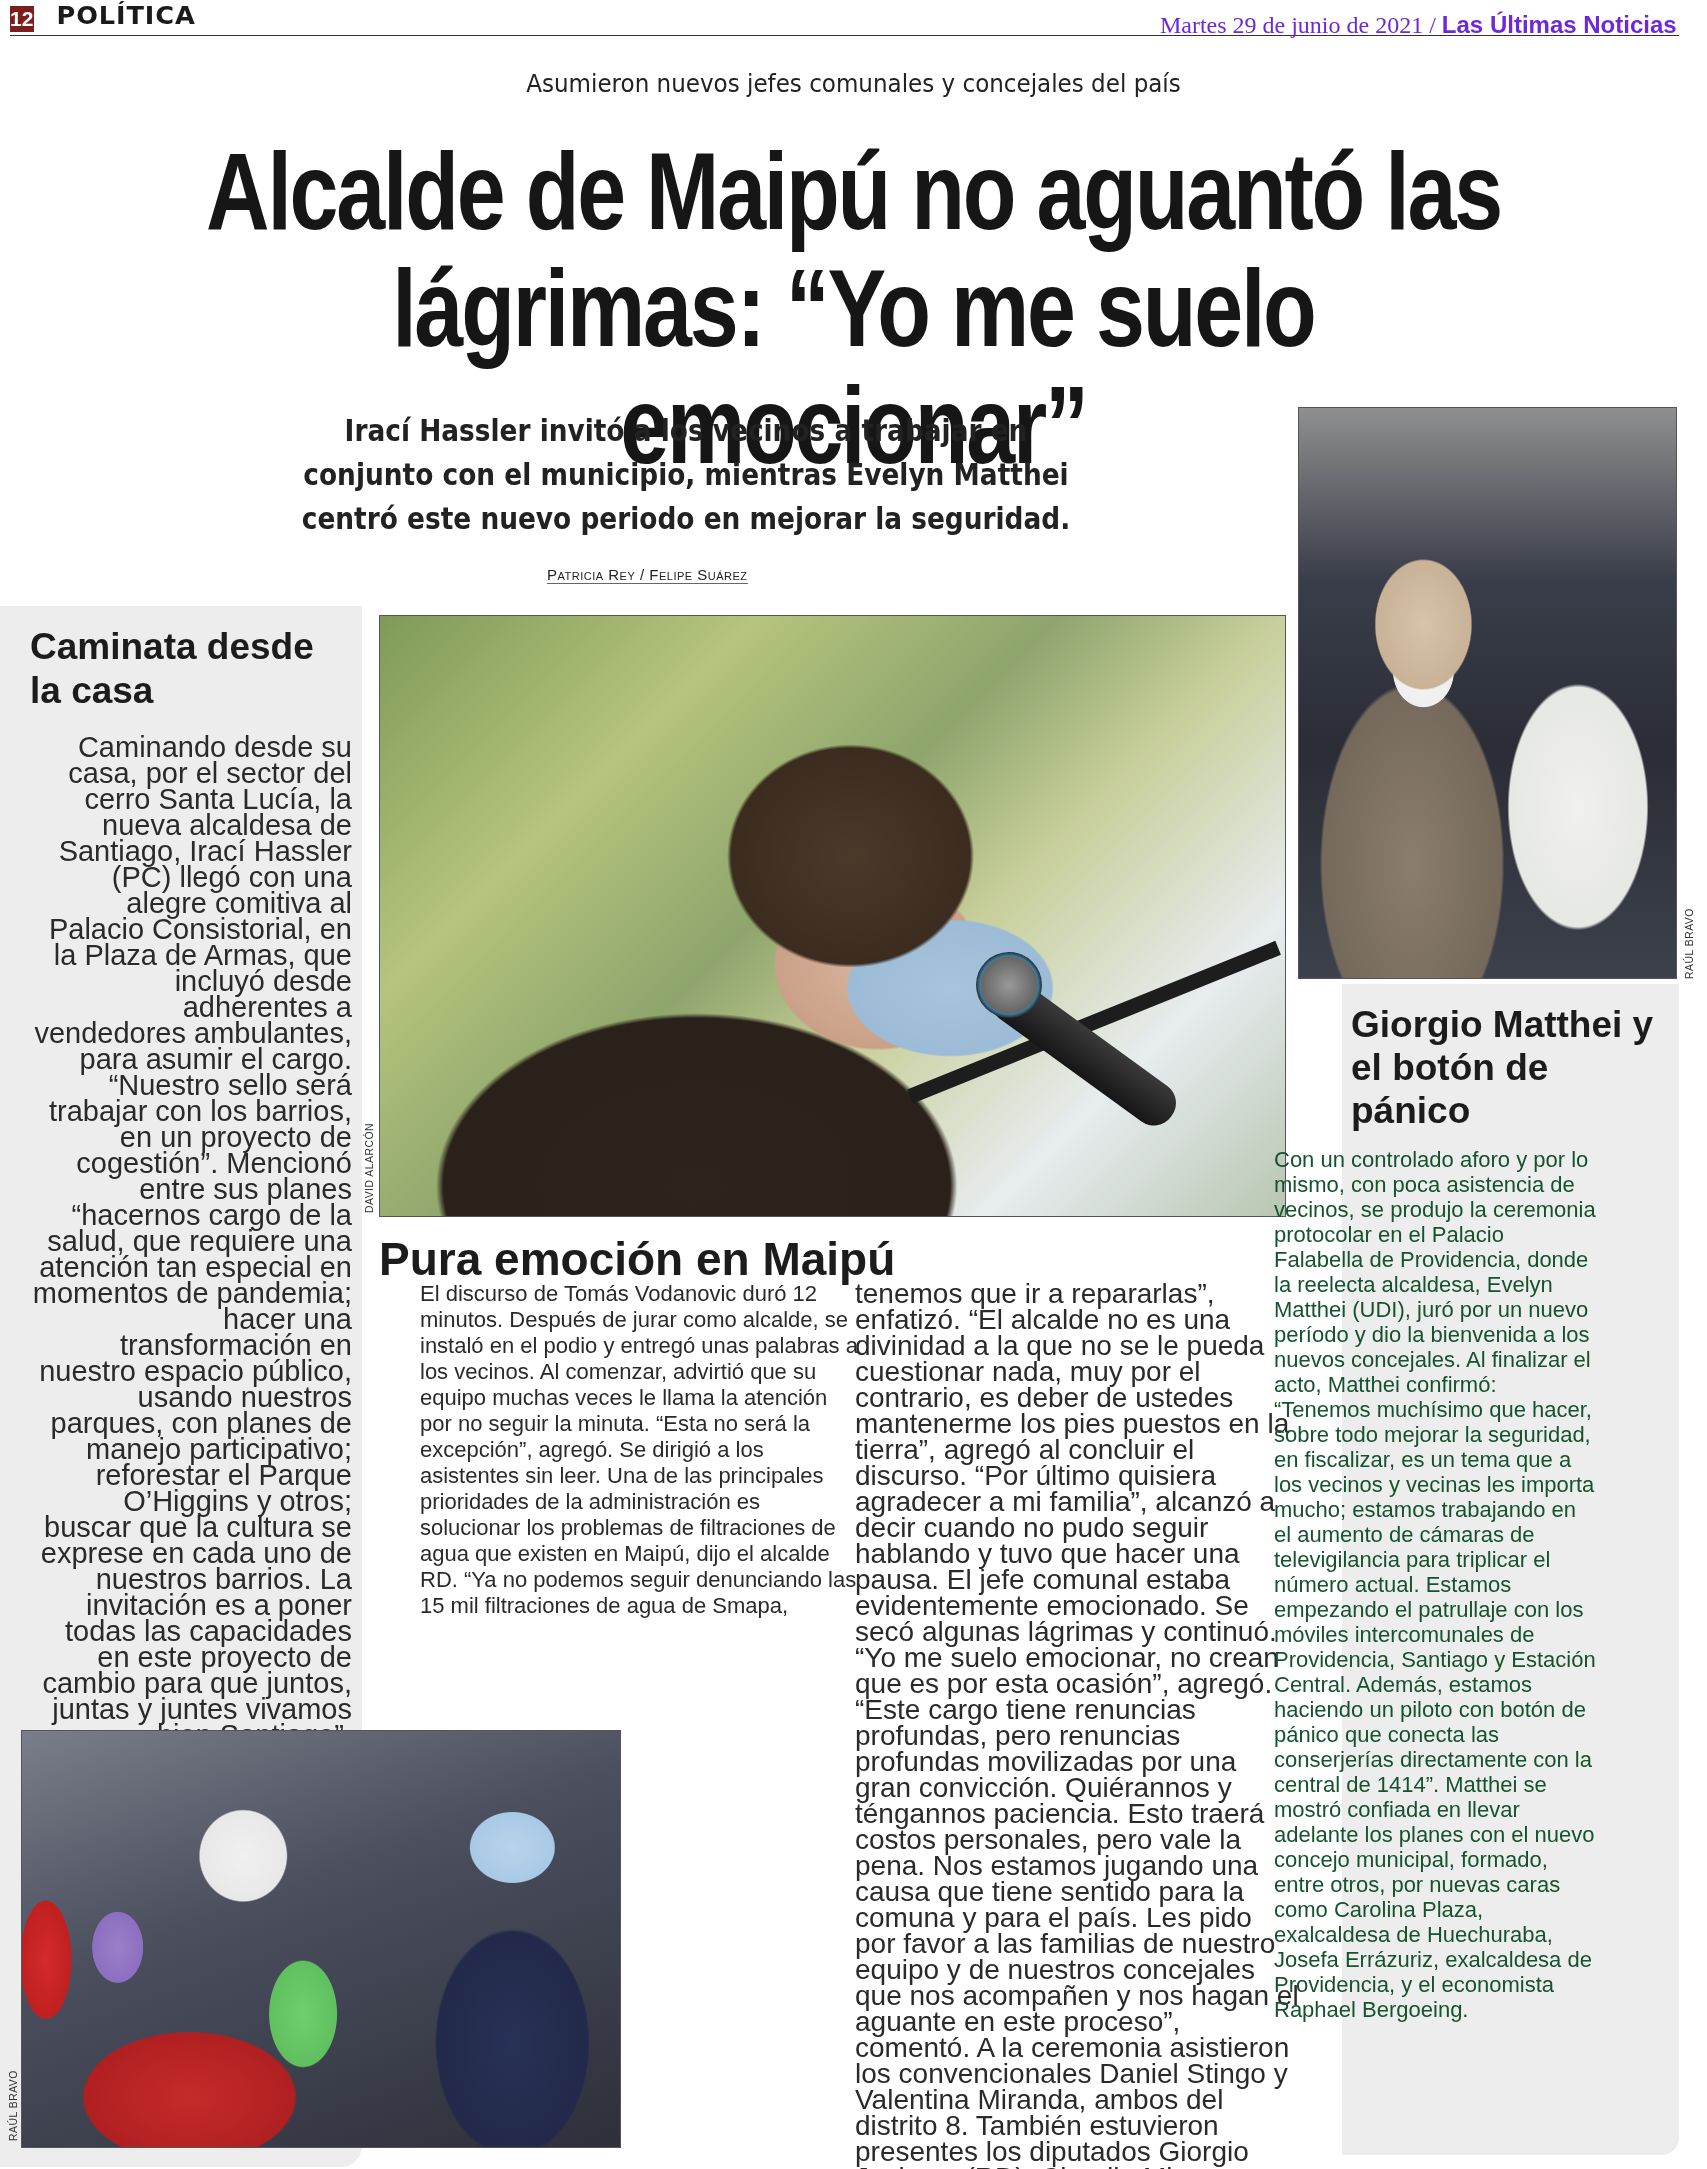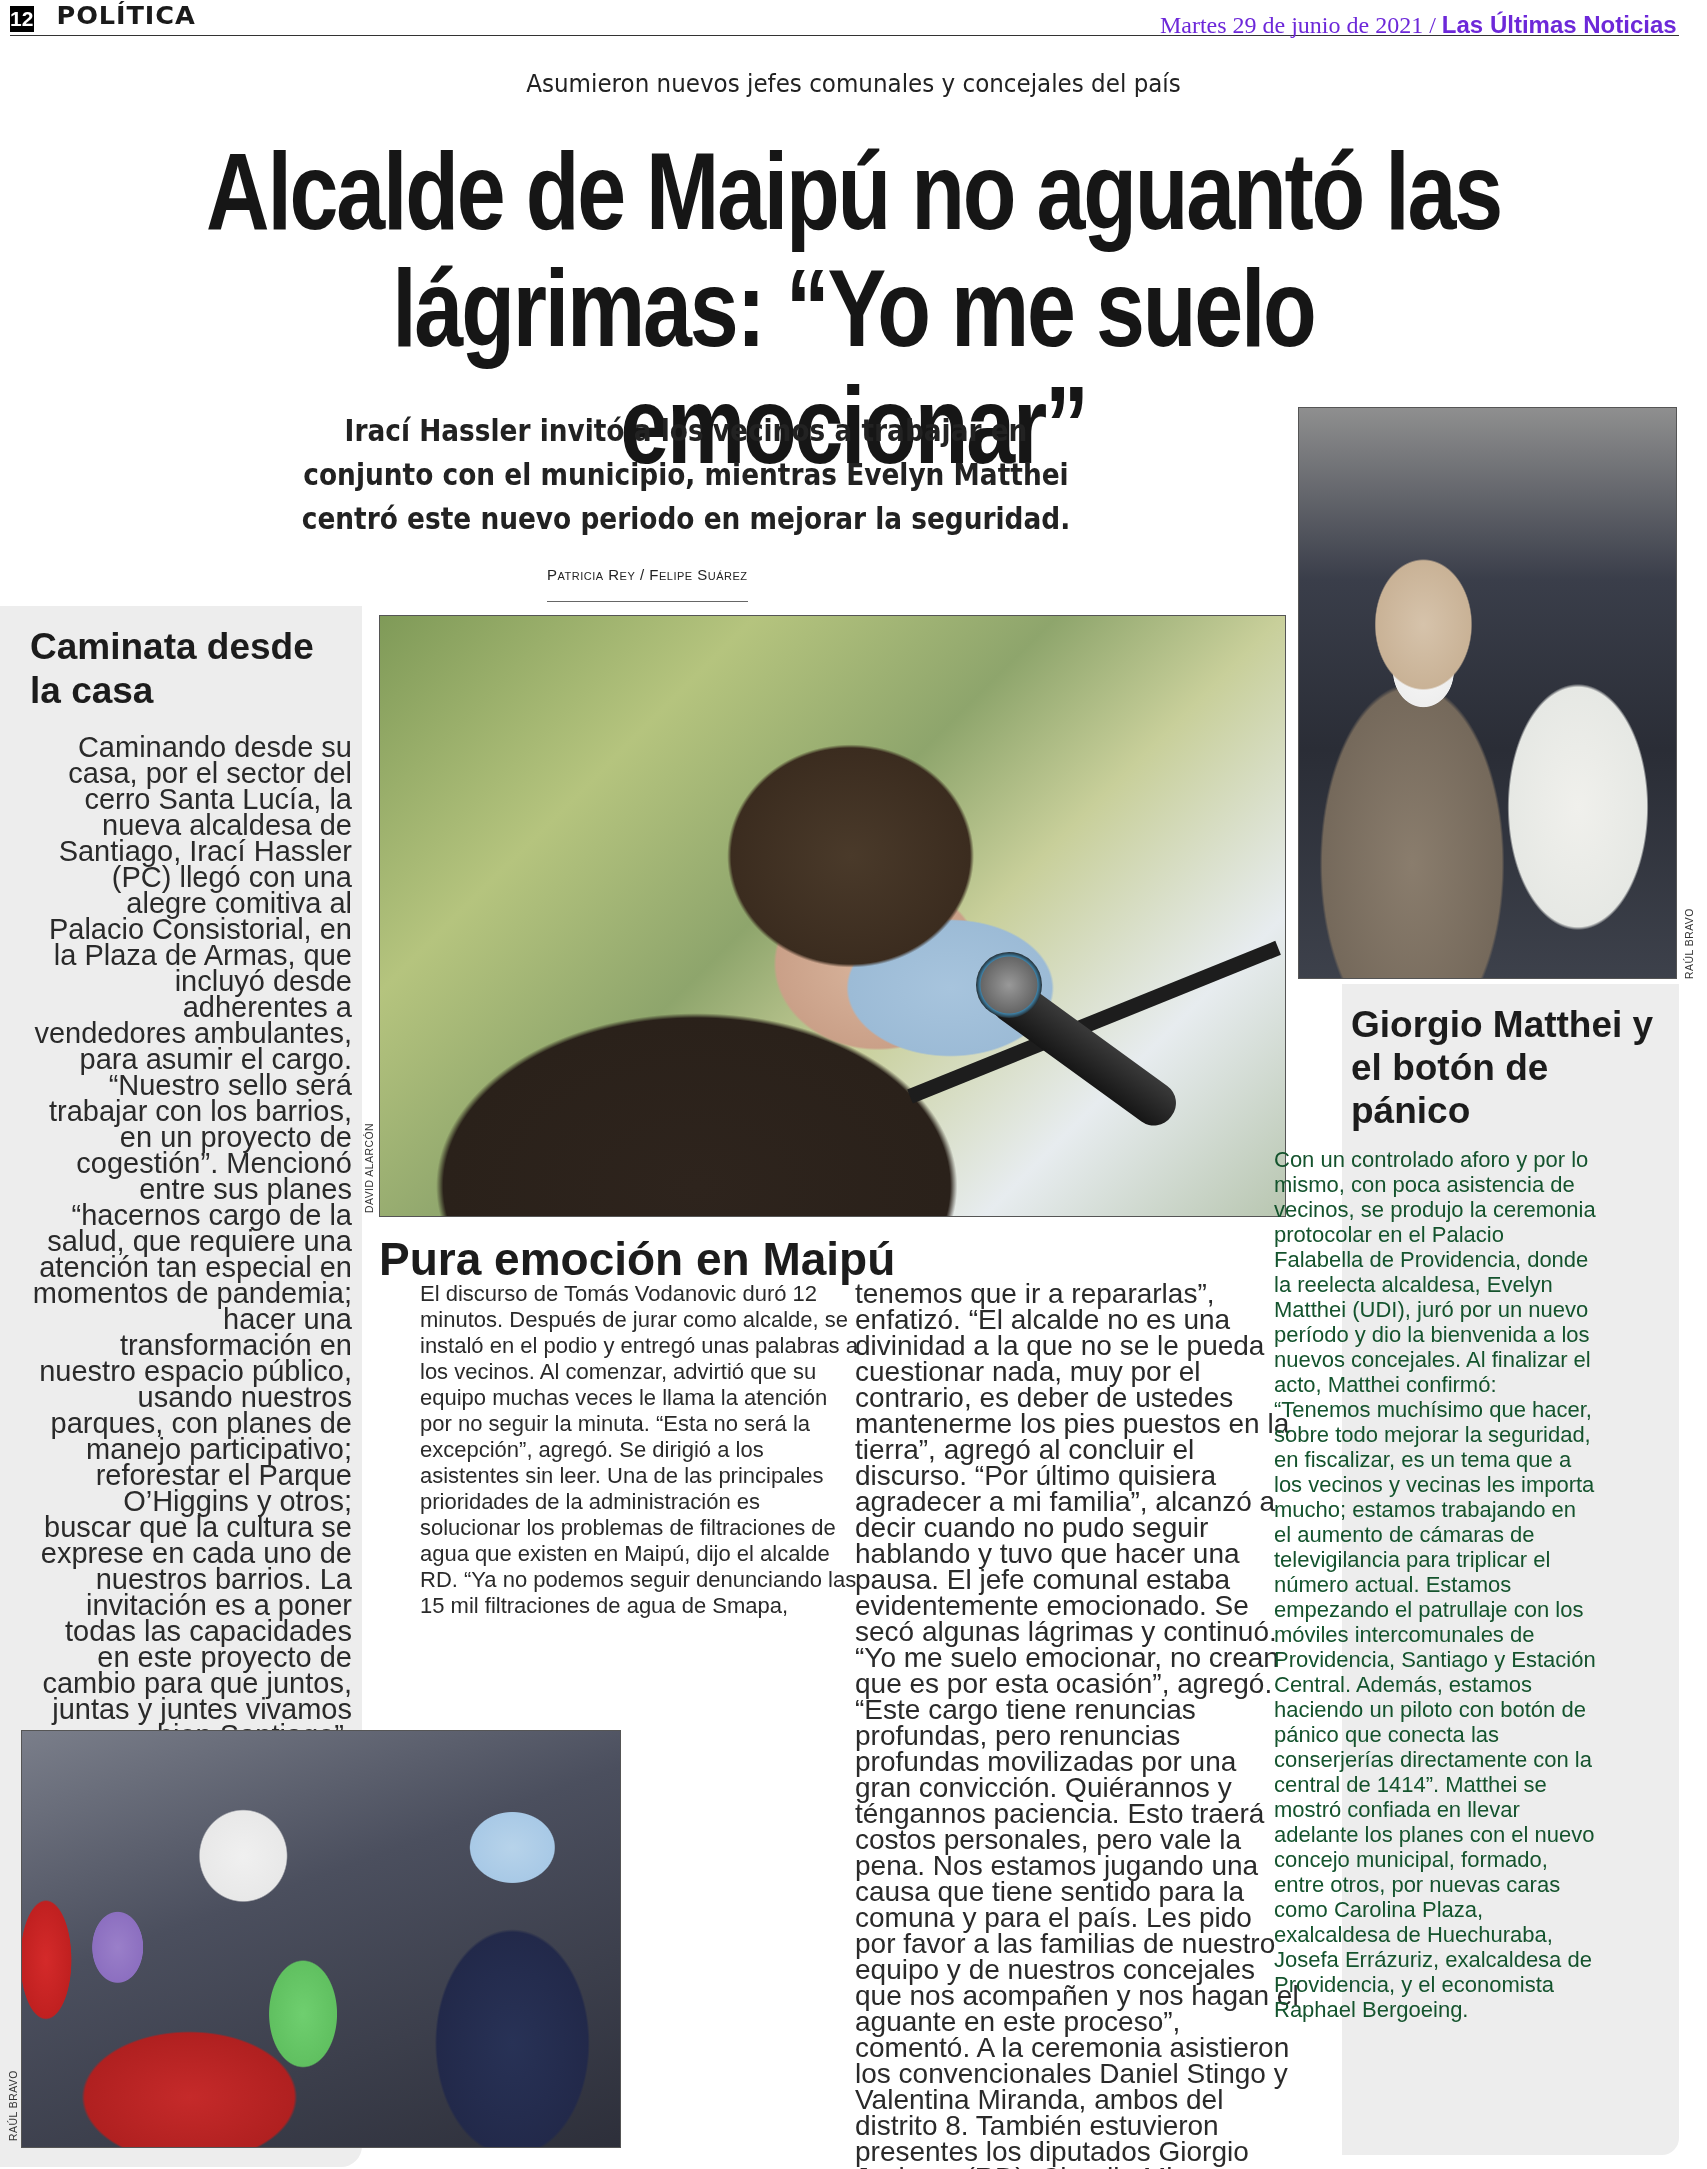--- a/index.html
+++ b/index.html
@@ -1,32 +1,32 @@
 <!DOCTYPE html>
 <html style="font-size:15px"><head>
 <meta charset="utf-8">
 <style>
   * { box-sizing: border-box; margin: 0; padding: 0; }
   html, body { width: 1707px; height: 2170px; background: #ffffff; overflow: hidden; }
   body { position: relative; font-family: "Liberation Sans", sans-serif; color: #222; }
 
   
   .topbar { position: absolute; left: 9.5px; top: 0; width: 1669px; height: 36px; border-bottom: 1.9px solid #333; }
-  .page-num { position: absolute; left: 0; top: 5.7px; width: 24.6px; height: 26.5px; background: #000000; color: #fff; font-family: "Liberation Sans", sans-serif; font-weight: bold; font-size: 21px; line-height: 26.5px; text-align: center; }
+  .page-num { position: absolute; left: 0; top: 5.7px; width: 24.6px; height: 26.5px; background: #7f1d1d; color: #fff; font-family: "Liberation Sans", sans-serif; font-weight: bold; font-size: 21px; line-height: 26.5px; text-align: center; }
   .section-name { position: absolute; left: 47px; top: 0; font-family: "DejaVu Sans", sans-serif; font-weight: bold; font-size: 25.6px; letter-spacing: 0.9px; color: #1a1a1a; }
   .dateline { position: absolute; right: 1.9px; top: 11.4px; font-family: "Liberation Serif", serif; font-size: 24px; color: #6d28d9; }
   .dateline b { font-family: "Liberation Sans", sans-serif; font-weight: bold; }
 
   
   .kicker { position: absolute; left: 0; width: 1707px; top: 68px; text-align: center; font-family: "DejaVu Sans", sans-serif; font-size: 25.6px; color: #222; transform: scaleX(0.9); }
   .headline { position: absolute; left: 0; width: 1707px; top: 132px; text-align: center; font-family: "Liberation Sans", sans-serif; font-weight: bold; font-size: 110px; line-height: 117px; color: #161616; letter-spacing: -2.8px; transform: scaleX(0.80); transform-origin: center top; }
 
   
   .deck { position: absolute; left: 241px; width: 890px; top: 409px; text-align: center; font-family: "DejaVu Sans", sans-serif; font-weight: bold; font-size: 30px; line-height: 44px; color: #222; transform: scaleX(0.88); }
-  .byline { position: absolute; left: 547px; top: 566px; font-family: "Liberation Sans", sans-serif; font-size: 15px; font-variant: small-caps; color: #222; border-bottom: 1.9px solid #666; padding-bottom: 18px; letter-spacing: 0.5px; }
+  .byline { position: absolute; left: 547px; top: 566px; font-family: "Liberation Sans", sans-serif; font-size: 15px; font-variant: small-caps; color: #222; border-bottom: 1.9px solid #666; padding-bottom: 0; letter-spacing: 0.5px; }
 
   
   .sidebar-left { position: absolute; left: 0; top: 606px; width: 362px; height: 1561px; background: #ededed; border-radius: 0 0 21px 0; }
   .sb-title { position: absolute; left: 30px; top: 625px; width: 322px; font-family: "Liberation Sans", sans-serif; font-weight: bold; font-size: 37px; line-height: 44px; color: #1c1c1c; }
   .sb-body { position: absolute; left: 30px; top: 734px; width: 322px; font-family: "Liberation Sans", sans-serif; font-size: 29px; line-height: 26px; color: #2a2a2a; text-align: right; }
 
   
   .sidebar-right { position: absolute; left: 1342px; top: 984px; width: 337px; height: 1171px; background: #ededed; border-radius: 0 0 17px 0; }
   .sr-title { position: absolute; left: 1351px; top: 1003px; width: 322px; font-family: "Liberation Sans", sans-serif; font-weight: bold; font-size: 37px; line-height: 43px; color: #1c1c1c; }
   .sr-body { position: absolute; left: 1274px; top: 1147px; width: 322px; font-family: "Liberation Sans", sans-serif; font-size: 22px; line-height: 25px; color: #14532d; }

